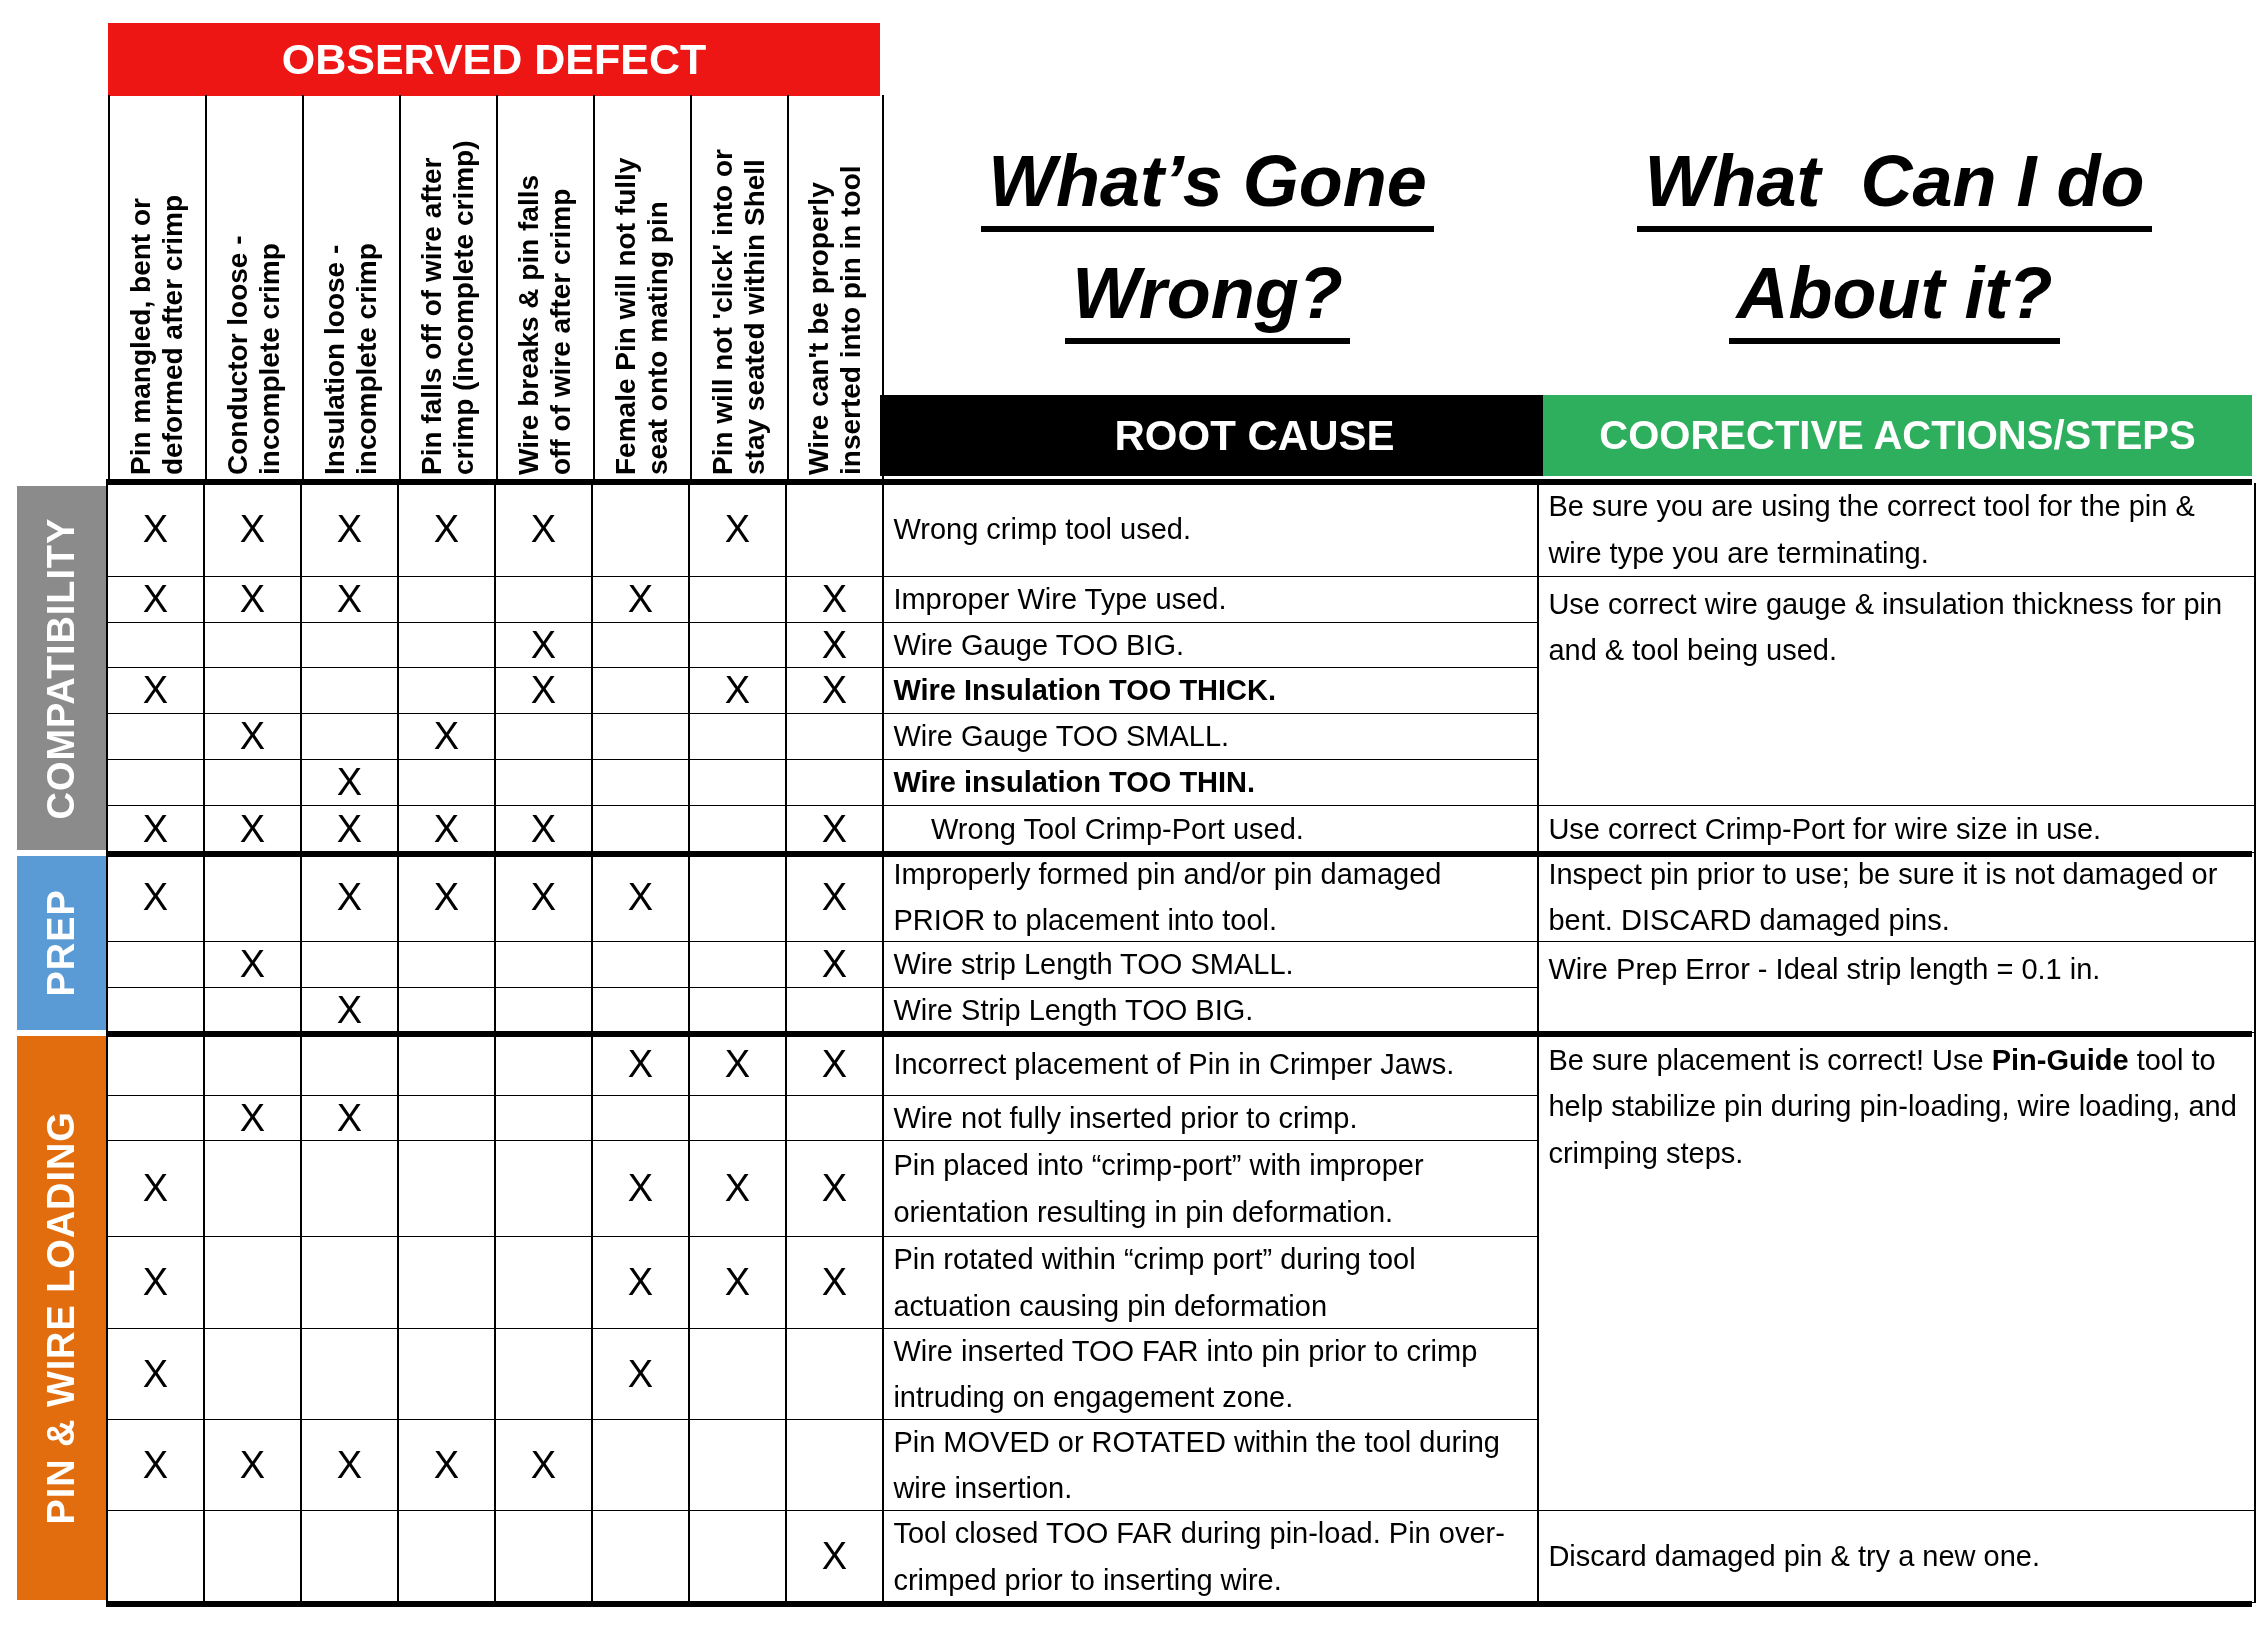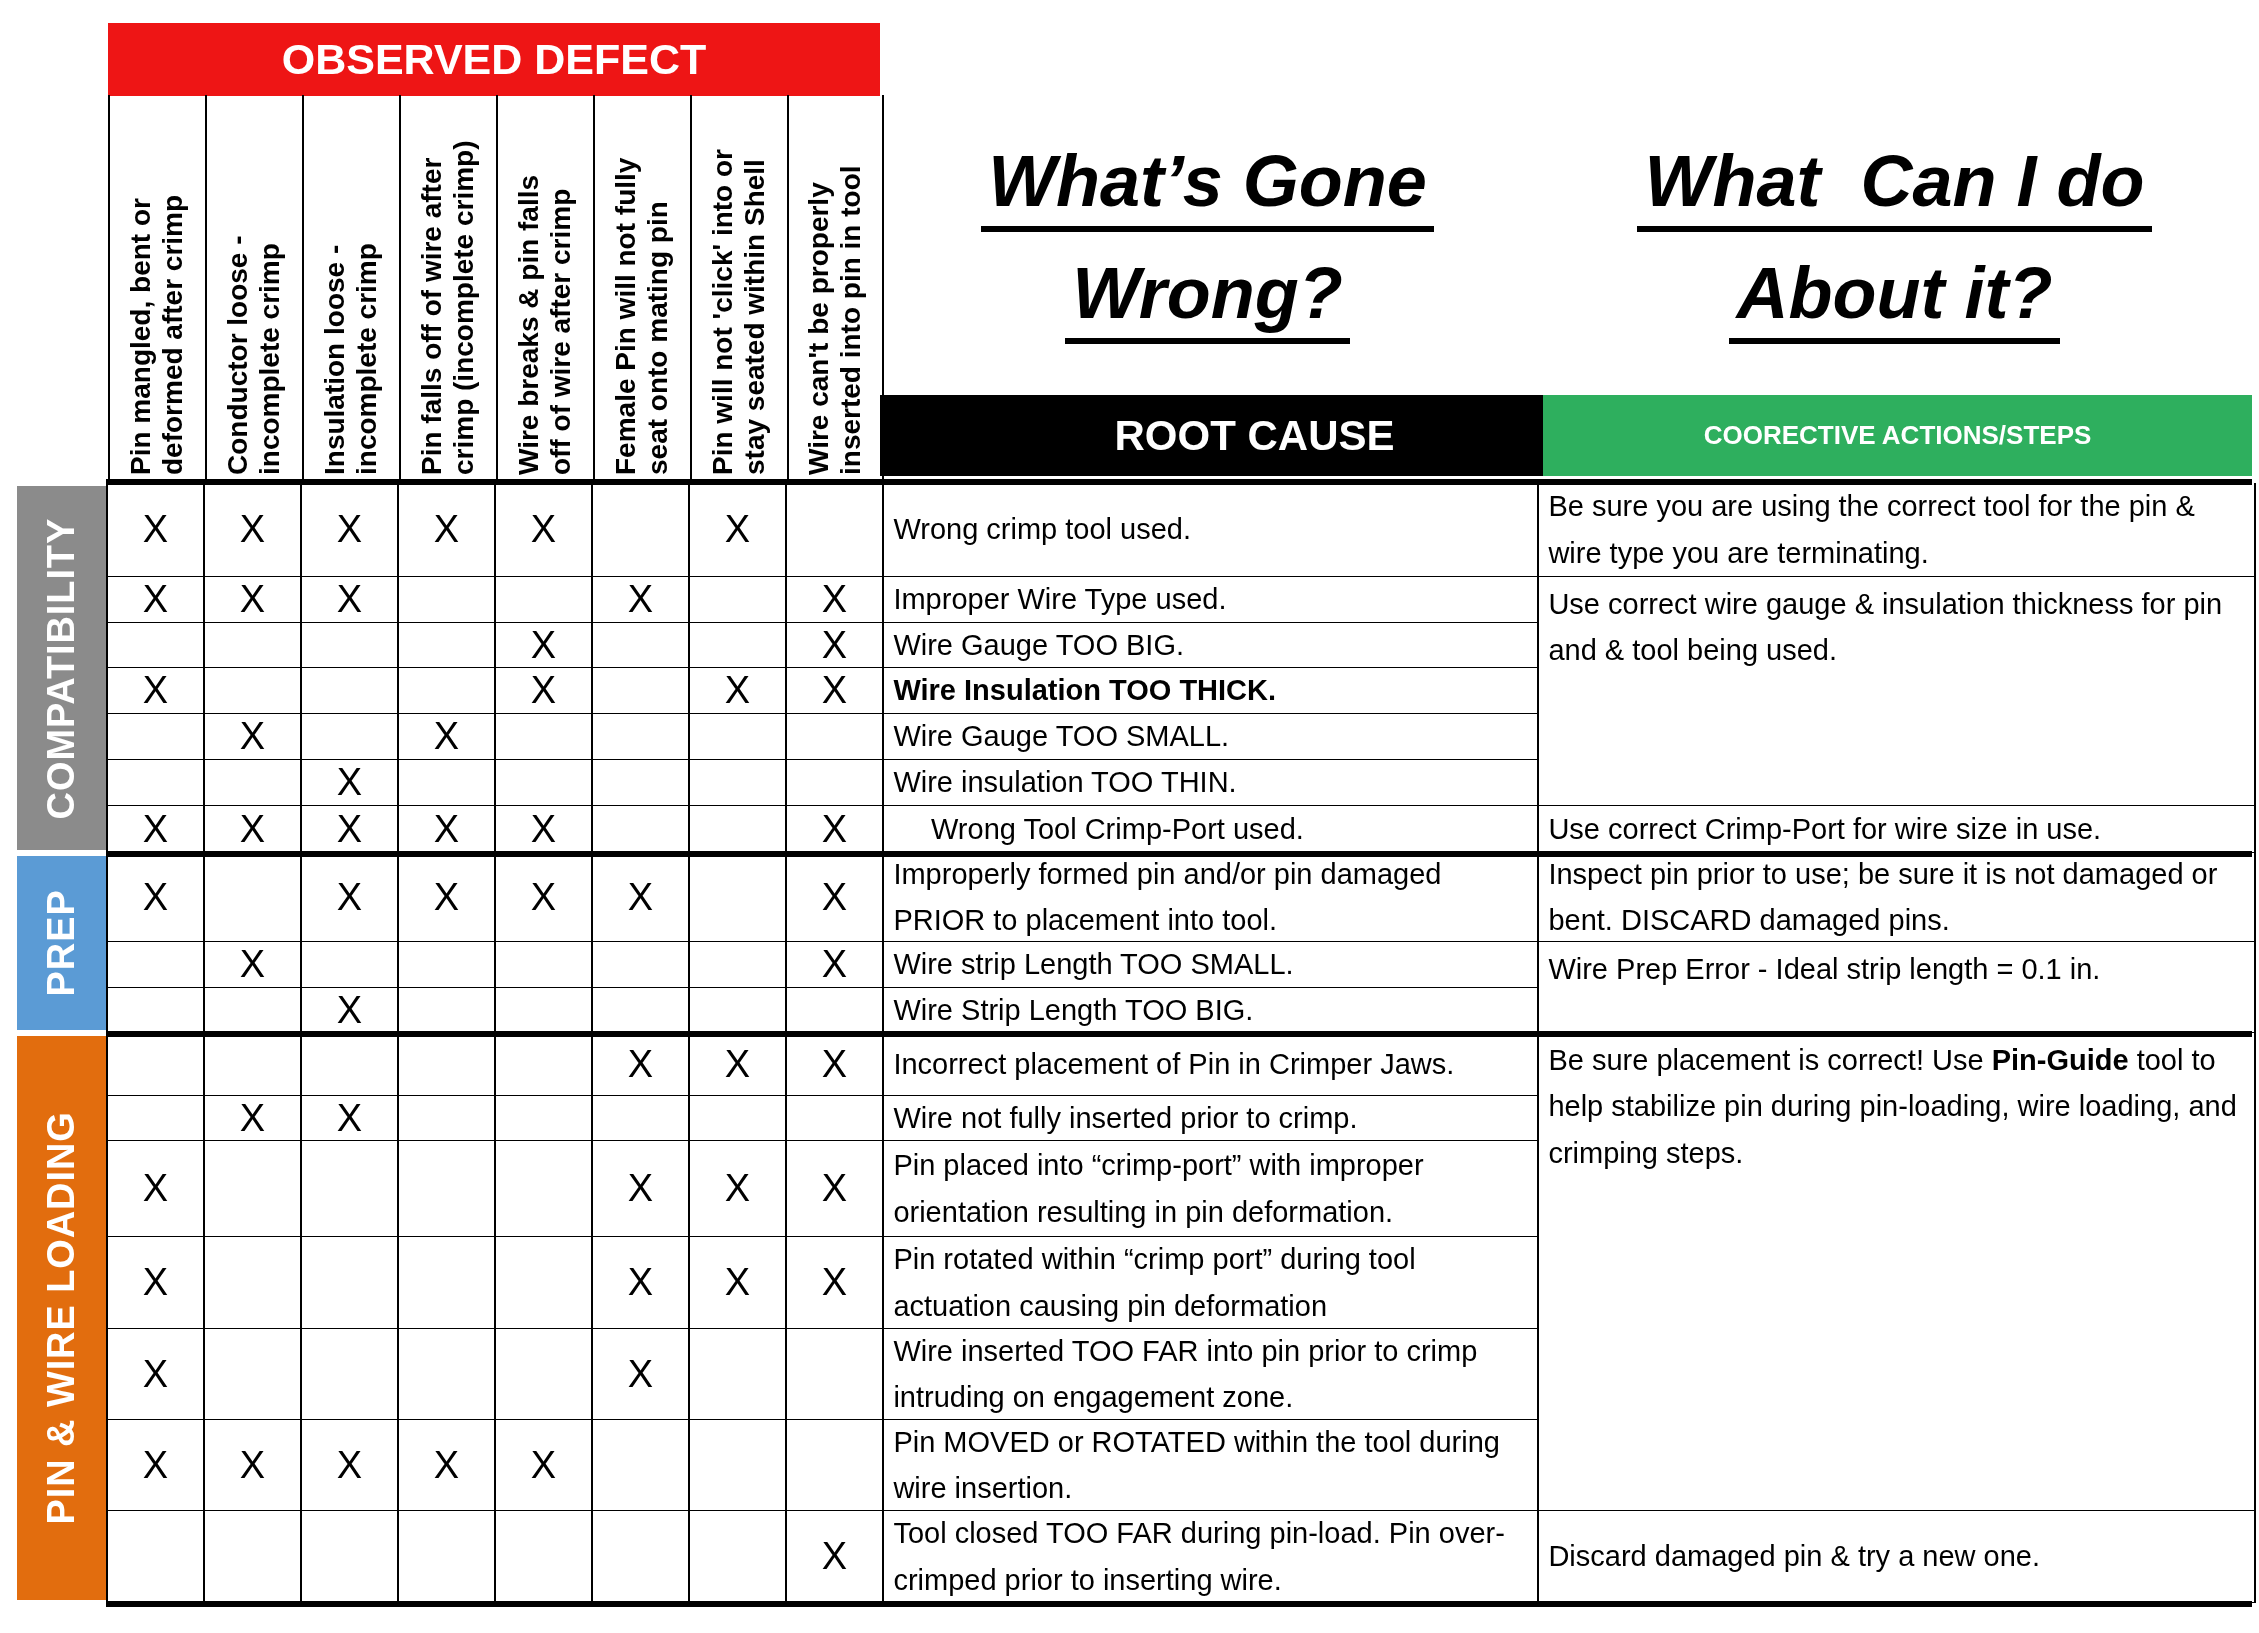--- a/index.html
+++ b/index.html
@@ -2,21 +2,21 @@
 <html style="font-size:15px"><head>
 <meta charset="utf-8">
 <style>
   html,body{margin:0;padding:0;background:#e8e8e8;}
   .page{position:relative;width:2260px;height:1634px;background:#ffffff;overflow:hidden;
         font-family:"Liberation Sans",sans-serif;color:#000;}
   .banner{position:absolute;display:flex;align-items:center;justify-content:center;
           color:#fff;font-weight:bold;box-sizing:border-box;}
   #observed-banner{left:108px;top:22.6px;width:772px;height:73px;font-size:43px;}
   #root-banner{left:880px;top:395px;width:749px;height:81px;font-size:42px;background:#000;}
-  #corrective-banner{left:1543px;top:395px;width:709px;height:81px;font-size:26px;}
+  #corrective-banner{left:1543px;top:395px;width:709px;height:81px;font-size:40px;}
   #defect-headers{position:absolute;left:108px;top:95px;width:772px;height:388px;display:flex;}
   .hcell{flex:0 0 97px;box-sizing:border-box;border-left:2.8px solid #000;
          display:flex;justify-content:center;overflow:hidden;}
   .hcell:last-child{border-right:2.8px solid #000;}
   .vtext{writing-mode:vertical-rl;transform:rotate(180deg);white-space:pre-line;}
   .htext{font-weight:bold;font-size:28px;line-height:1.16;height:100%;box-sizing:border-box;
          padding-top:7.5px;text-align:left;}
   .title-box{position:absolute;top:95px;height:299px;display:flex;flex-direction:column;
              align-items:center;justify-content:center;gap:24.5px;}
   #title-left{left:880px;width:655px;}
@@ -167,21 +167,21 @@
         <span class="inner">Wire Gauge TOO SMALL.</span>
       </div>
       <div class="cell xcell" style="grid-area: 6 / 2;"></div>
       <div class="cell xcell" style="grid-area: 6 / 3;"></div>
       <div class="cell xcell" style="grid-area: 6 / 4;">X</div>
       <div class="cell xcell" style="grid-area: 6 / 5;"></div>
       <div class="cell xcell" style="grid-area: 6 / 6;"></div>
       <div class="cell xcell" style="grid-area: 6 / 7;"></div>
       <div class="cell xcell" style="grid-area: 6 / 8;"></div>
       <div class="cell xcell" style="grid-area: 6 / 9;"></div>
-      <div class="cell text-cell" style="grid-area: 6 / 10;">
+      <div class="cell text-cell" style="grid-area: 6 / 10; font-weight: bold;">
         <span class="inner">Wire insulation TOO THIN.</span>
       </div>
       <div class="cell xcell" style="grid-area: 7 / 2;">X</div>
       <div class="cell xcell" style="grid-area: 7 / 3;">X</div>
       <div class="cell xcell" style="grid-area: 7 / 4;">X</div>
       <div class="cell xcell" style="grid-area: 7 / 5;">X</div>
       <div class="cell xcell" style="grid-area: 7 / 6;">X</div>
       <div class="cell xcell" style="grid-area: 7 / 7;"></div>
       <div class="cell xcell" style="grid-area: 7 / 8;"></div>
       <div class="cell xcell" style="grid-area: 7 / 9;">X</div>

